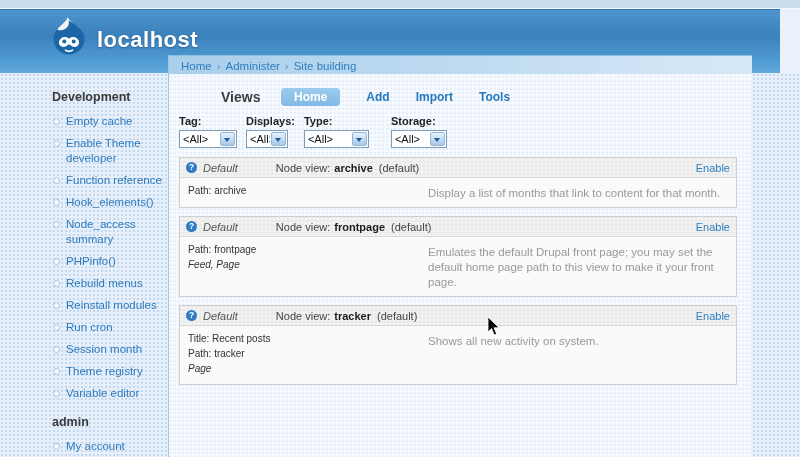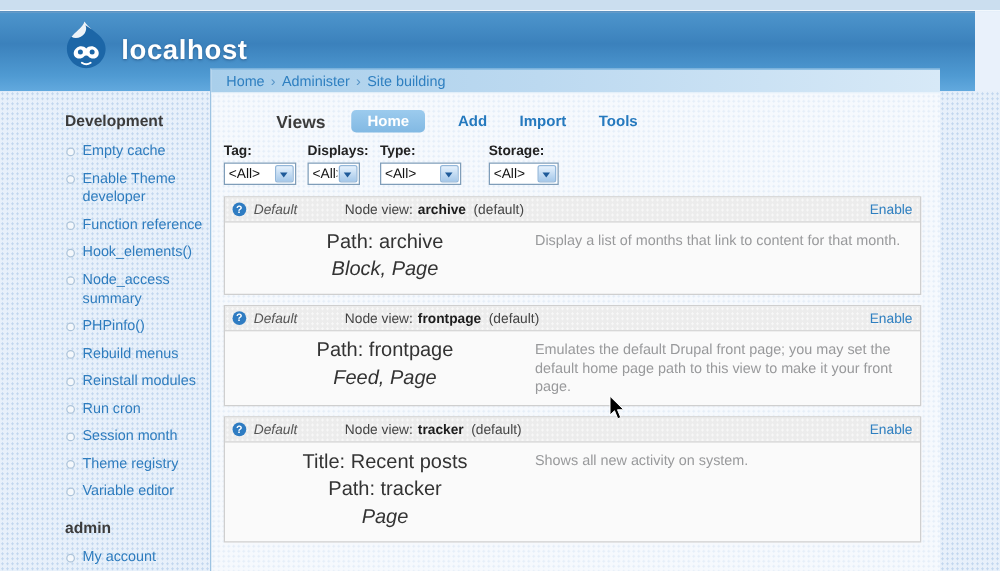--- a/index.html
+++ b/index.html
@@ -84,21 +84,21 @@
     background-size:4px 4px; border-bottom:1px solid #d7d7d7; font-size:11px; color:#444; }
   .help-ic { width:11px; height:11px; border-radius:50%; background:#2f7cc2; color:#fff;
     font-size:8.5px; font-weight:bold; text-align:center; line-height:11px; margin-right:6px;
     flex:none; cursor:pointer; }
   .vname-prefix { font-style:italic; color:#555; margin-right:3px; }
   .vname-kind { margin-right:4px;padding-left:35px; }
   .vname { font-weight:bold; color:#1d1d1d; margin-right:6px; }
   .vsuffix { color:#444;text-align:right; }
   .enable-link { margin-left:auto; font-size:11px; color:#2e7fc0; text-decoration:none; cursor:pointer; }
   .vbox-body { display:flex; padding:7px 8px 6px 8px; }
-  .vfields { flex:1; font-size:16px; color:#333;text-align:center; }
+  .vfields { flex:1; font-size:10px; color:#333; }
   .vfields div { margin-bottom:4px; }
   .vtypes { font-style:italic; color:#333; }
   .vdesc { width:300px; flex:none; font-size:11.5px; color:#98999b; line-height:15px;
     padding-top:1px; }
 
   .cursor { position:absolute; left:487px; top:316px; z-index:50; pointer-events:none; }
 </style>
 </head>
 <body>
 
@@ -200,21 +200,20 @@
         <span class="help-ic">?</span>
         <span class="vname-prefix">Default</span>
         <span class="vname-kind">Node view:</span>
         <span class="vname">archive</span>
         <span class="vsuffix">(default)</span>
         <a class="enable-link">Enable</a>
       </div>
       <div class="vbox-body">
         <div class="vfields">
           <div>Path: archive</div>
-          <div class="vtypes">Block, Page</div>
         </div>
         <div class="vdesc">Display a list of months that link to content for that month.</div>
       </div>
     </div>
 
     <div class="vbox">
       <div class="vbox-head">
         <span class="help-ic">?</span>
         <span class="vname-prefix">Default</span>
         <span class="vname-kind">Node view:</span>

